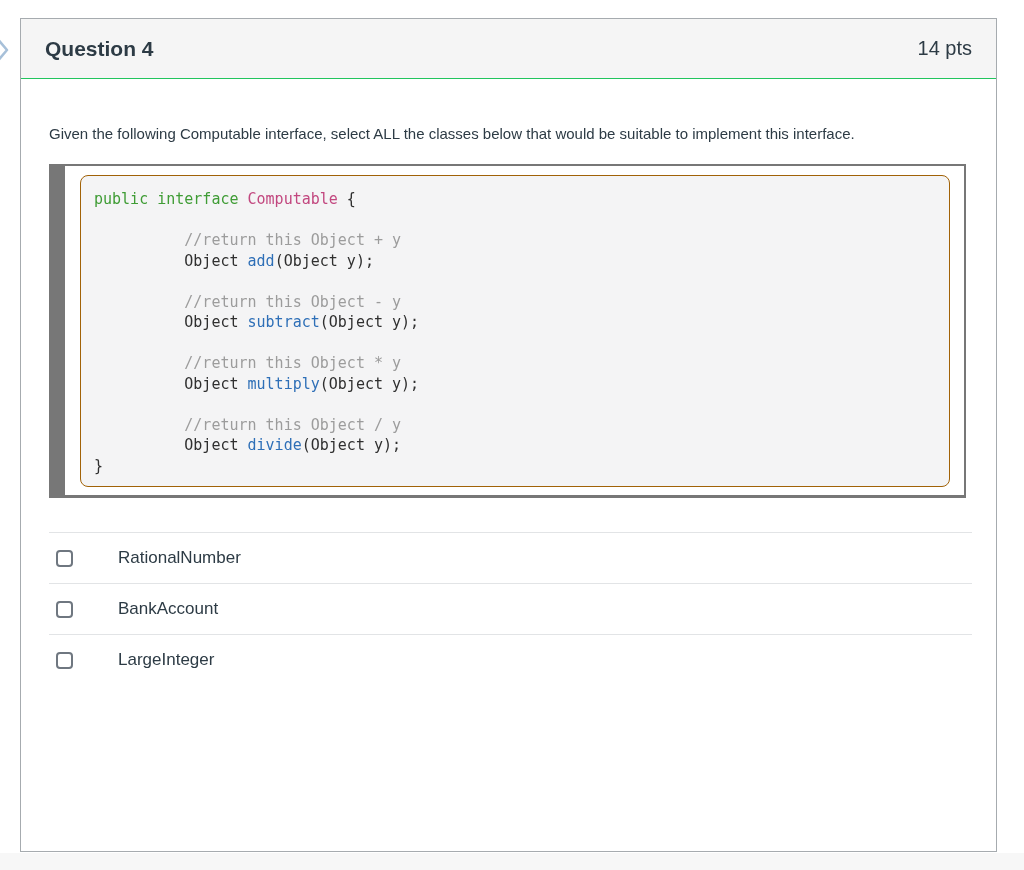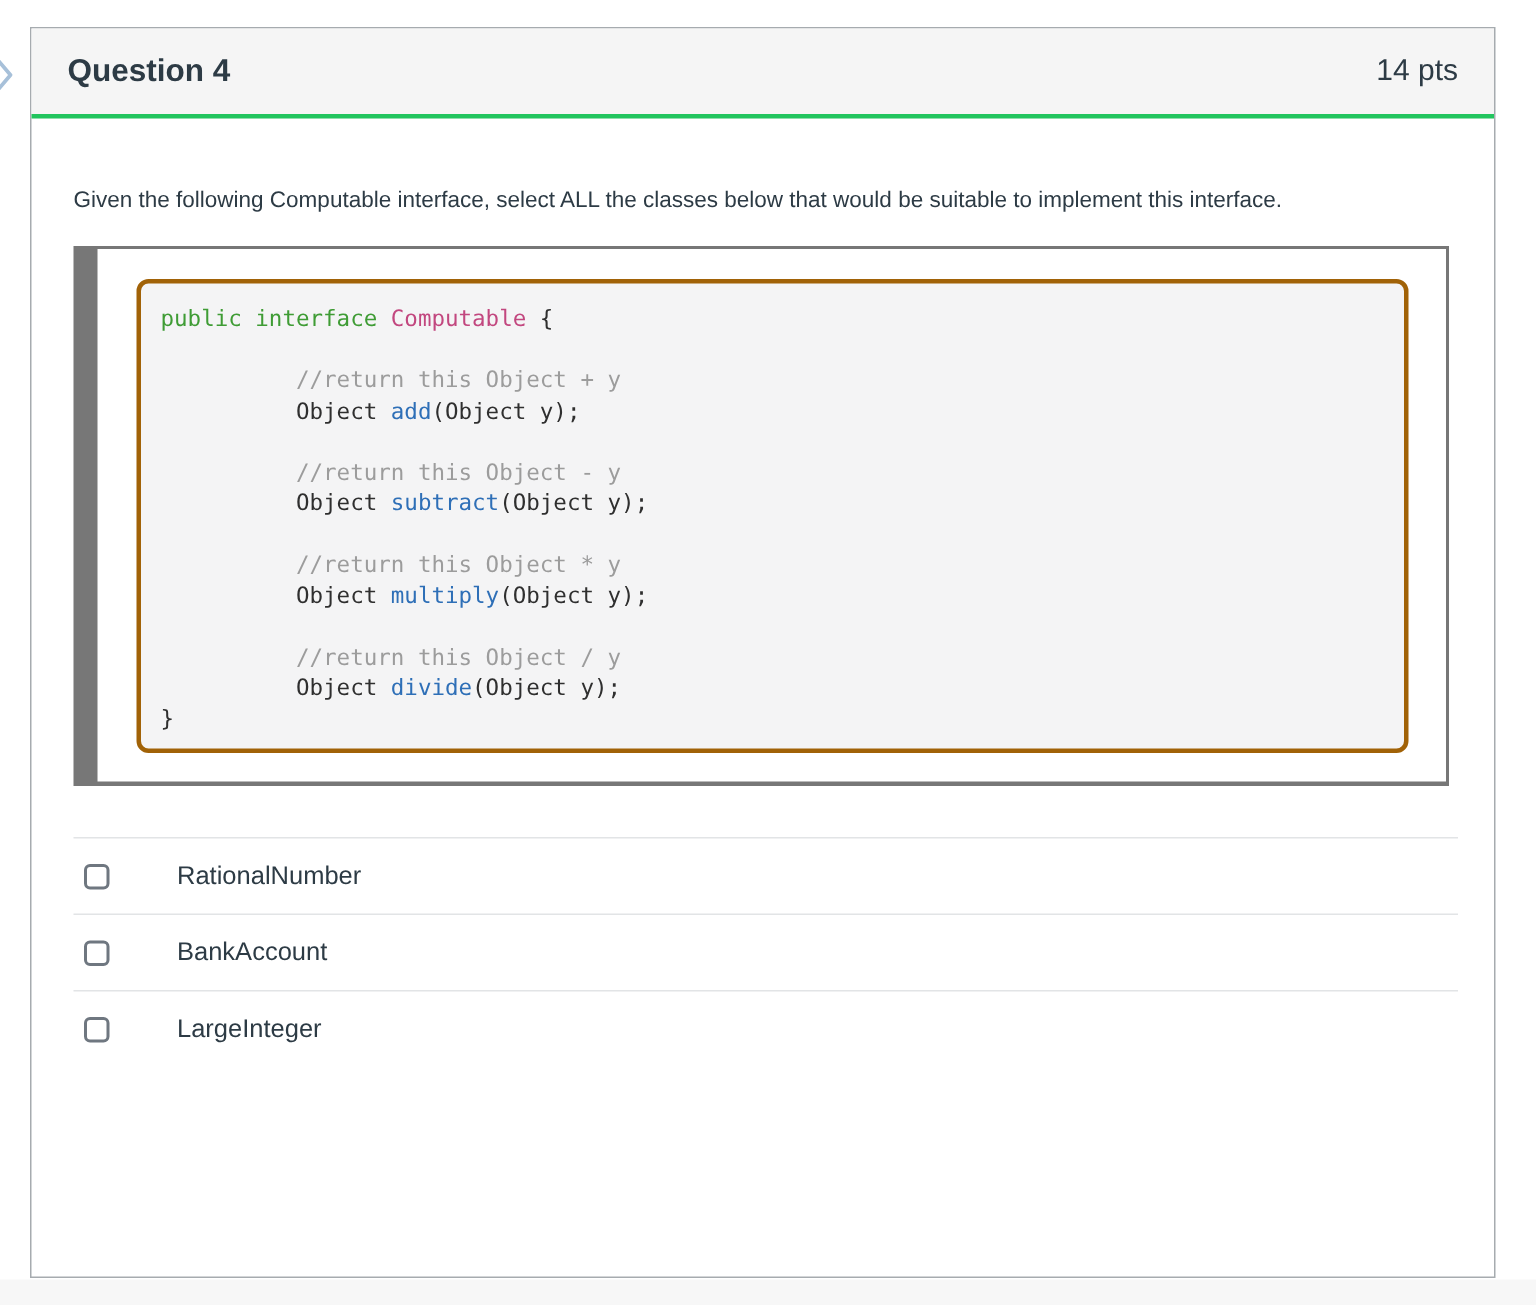--- a/index.html
+++ b/index.html
@@ -19,21 +19,21 @@
     position: absolute;
     left: 20px; top: 18px;
     width: 977px; height: 834px;
     background: #ffffff;
     border: 1px solid #a6abaf;
   }
 
   .question-header {
     height: 60px;
     background: #f5f5f5;
-    border-bottom: 3px solid #22c55e;
+    border-bottom: 1px solid #22c55e;
     display: flex;
     align-items: center;
     justify-content: space-between;
     padding: 0 24px;
   }
   .question-title { font-size: 21px; font-weight: bold; color: #2d3b45; }
   .question-points { font-size: 20px; color: #2d3b45; }
 
   .question-body { padding: 38px 24px 0 28px; }
 
@@ -48,23 +48,23 @@
   .code-wrap {
     margin-top: 14px;
     width: 917px;
     background: #ffffff;
     border: 2px solid #777777;
     border-left-width: 16px;
     border-bottom-width: 3px;
     padding: 8px 13px 7px 14px;
   }
   .code-box {
-    margin: 12px;
+    margin: 1px;
     background: #f4f4f5;
-    border: 3px solid #a16207;
+    border: 1px solid #a16207;
     border-radius: 8px;
     padding: 13px 6px 10px 13px;
     font-family: "DejaVu Sans Mono", monospace;
     font-size: 15px;
     line-height: 20.5px;
     white-space: pre;
     color: #2f2f2f;
     overflow: hidden;
   }
   .tok-kw  { color: #3f9c35; }

